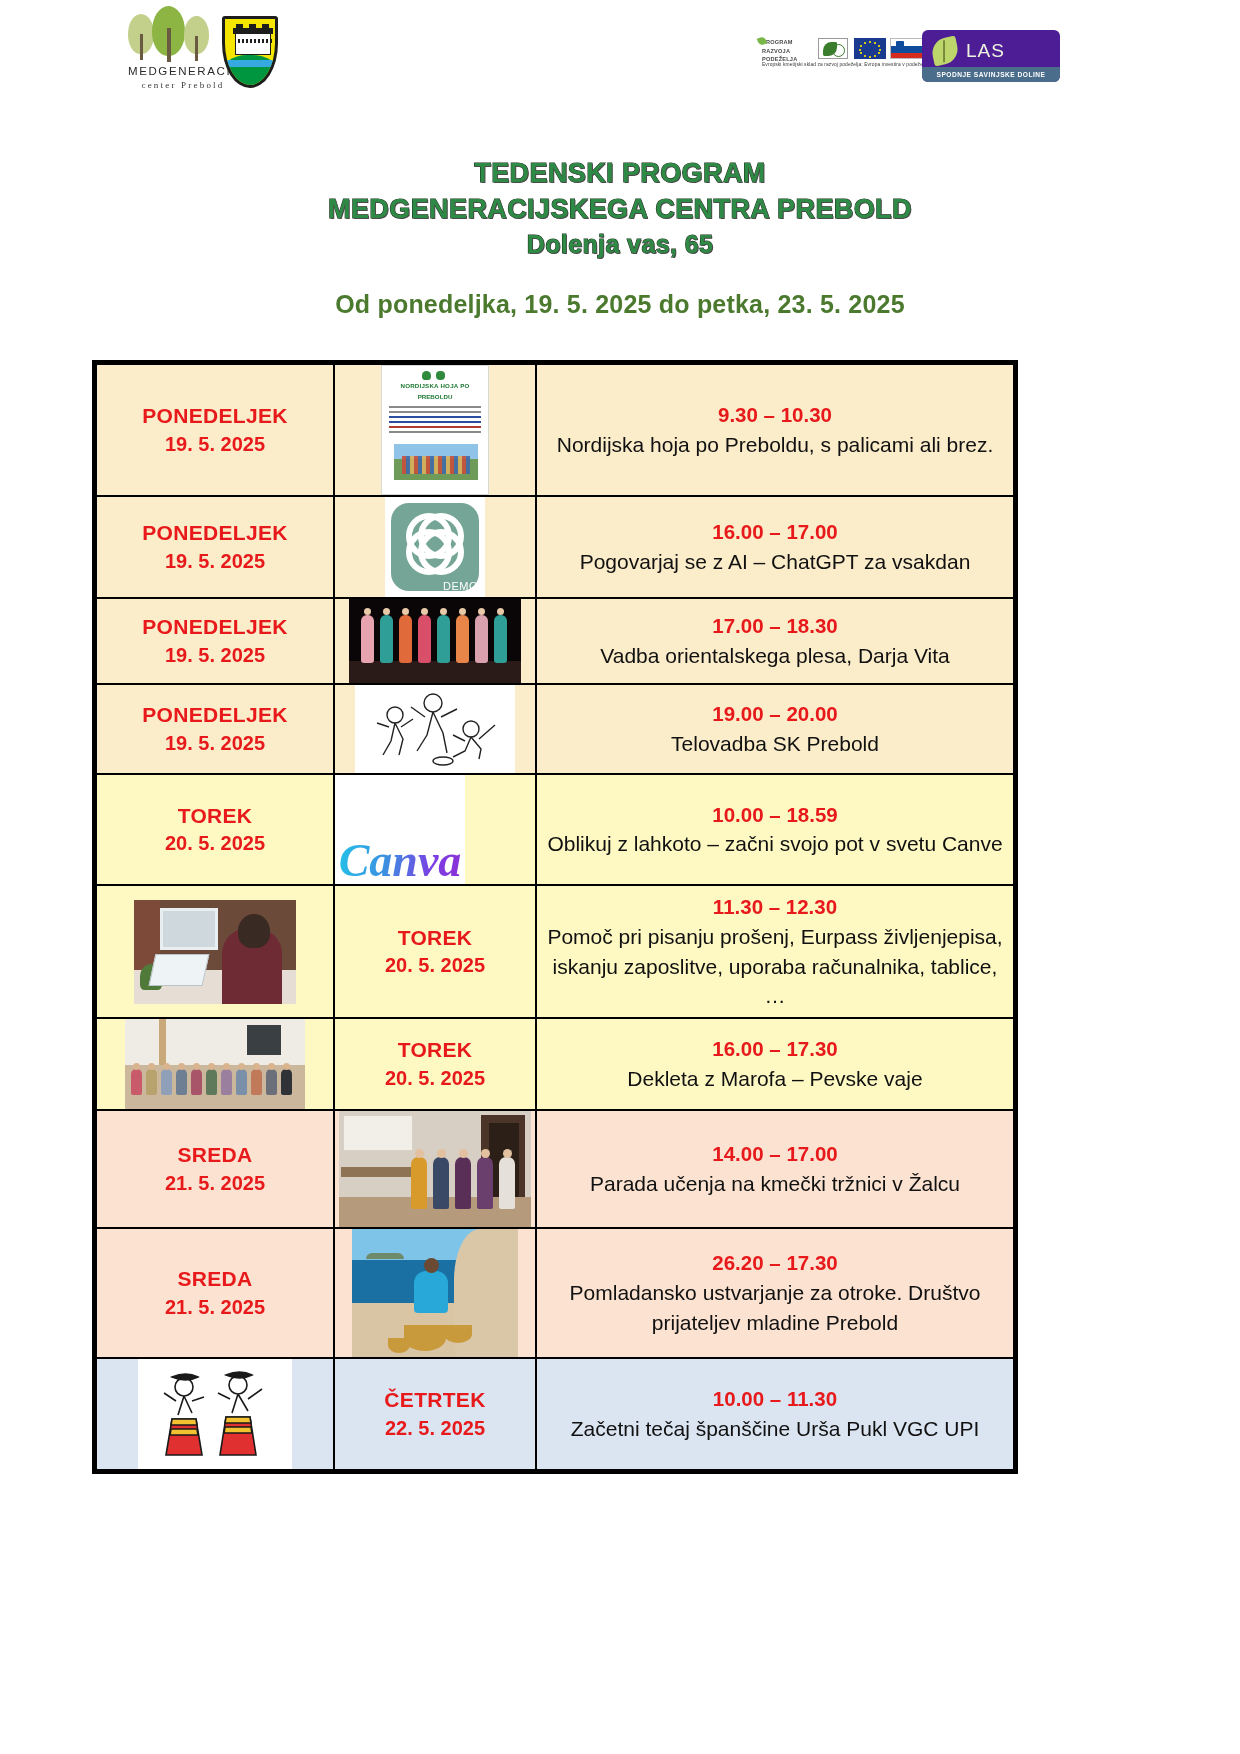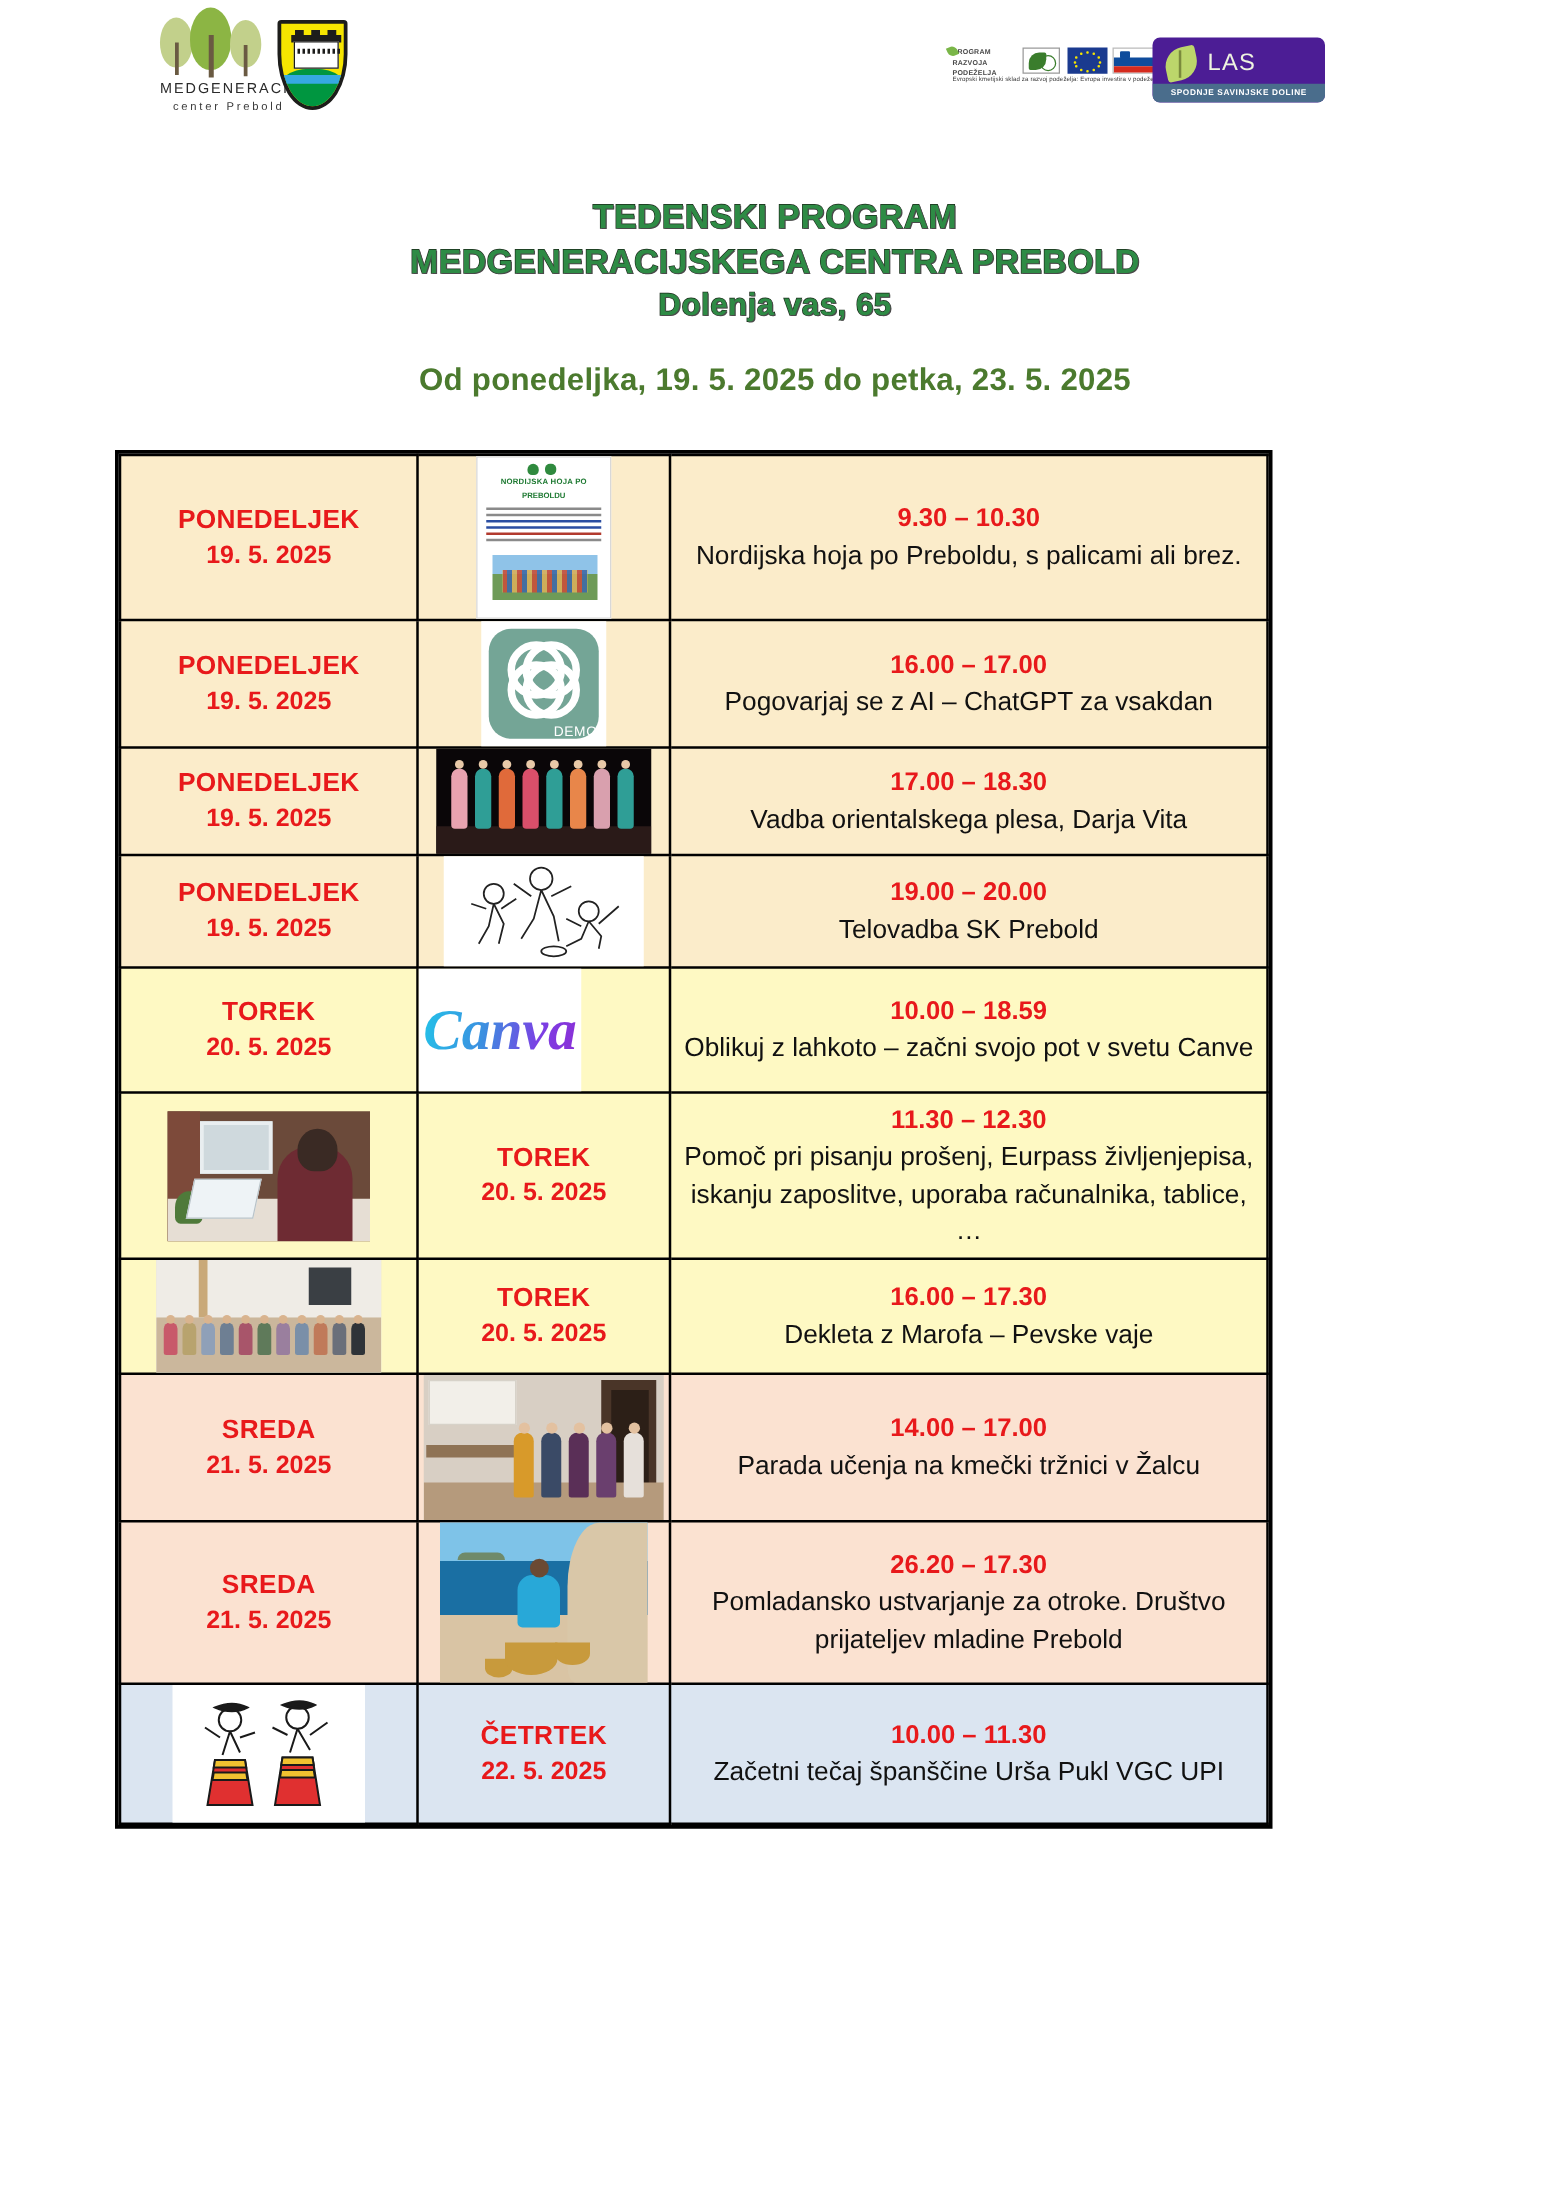--- a/index.html
+++ b/index.html
@@ -19,21 +19,21 @@
   .tree{position:absolute;}
   .tree .crown{position:absolute;border-radius:50% 50% 48% 48%;}
   .tree .trunk{position:absolute;background:#6a5a42;}
   .mgc-t1 .crown{left:0;top:8px;width:26px;height:40px;background:#c2d08b;}
   .mgc-t1 .trunk{left:12px;top:28px;width:3px;height:26px;}
   .mgc-t2 .crown{left:24px;top:0;width:33px;height:50px;background:#8cb544;}
   .mgc-t2 .trunk{left:39px;top:22px;width:4px;height:34px;}
   .mgc-t3 .crown{left:56px;top:10px;width:25px;height:38px;background:#c2d08b;}
   .mgc-t3 .trunk{left:67px;top:30px;width:3px;height:25px;}
   .mgc-name{font-size:11.5px;letter-spacing:1.6px;color:#2b2b2b;text-align:center;margin-top:3px;}
-  .mgc-sub{font-size:9px;letter-spacing:2.2px;color:#3a3a3a;text-align:center;margin-top:3px;}
+  .mgc-sub{font-size:9px;letter-spacing:2.2px;color:#3a3a3a;text-align:center;margin-top:3px;font-family:Liberation Serif, serif;}
 
   .coat{position:absolute;left:222px;top:16px;width:56px;height:72px;}
   .coat-shield{position:relative;width:56px;height:72px;background:#f6e500;
     border:3px solid #1d1d1b;border-radius:3px 3px 50% 50%/3px 3px 62% 62%;
     box-sizing:border-box;overflow:hidden;}
   .coat-green{position:absolute;left:-8%;bottom:0;width:116%;height:46%;background:#009640;border-radius:50% 50% 42% 42%/70% 70% 40% 40%;}
   .coat-blue{position:absolute;left:-8%;bottom:28%;width:116%;height:10%;background:#36a9e1;}
   .coat-castle{position:absolute;left:10px;top:14px;width:36px;height:22px;background:#fff;border:1px solid #1d1d1b;box-sizing:border-box;}
   .coat-roof{position:absolute;left:8px;top:9px;width:40px;height:6px;background:#1d1d1b;}
   .coat-tower{position:absolute;top:5px;width:7px;height:10px;background:#1d1d1b;}
@@ -127,21 +127,21 @@
   .p-dance{width:172px;height:84px;background:#0a0608;}
   .p-dance .stage{position:absolute;left:0;bottom:0;width:100%;height:22px;background:#2a1a18;}
   .p-dance .d{position:absolute;bottom:20px;width:13px;height:48px;border-radius:6px 6px 3px 3px;}
   .p-dance .d:after{content:"";position:absolute;left:3px;top:-7px;width:7px;height:7px;border-radius:50%;background:#e8c9a8;}
 
   
   .p-gym{width:160px;height:88px;background:#fff;}
   .p-gym svg{position:absolute;left:0;top:0;}
 
   
-  .p-canva{width:130px;height:98px;background:#fff;display:flex;align-items:center;justify-content:center;}
+  .p-canva{width:130px;height:109px;background:#fff;display:flex;align-items:flex-end;justify-content:center;}
   .p-canva span{font-family:"Liberation Serif", serif;font-style:italic;font-weight:bold;font-size:46px;
     background:linear-gradient(100deg,#23c2e8 0%,#3c8fe0 40%,#7b3fe4 75%,#8b2fd6 100%);
     -webkit-background-clip:text;background-clip:text;color:transparent;line-height:1;}
 
   
   .p-laptop{width:162px;height:104px;background:#6b4a3a;}
   .p-laptop .win{position:absolute;left:26px;top:8px;width:52px;height:36px;background:#cfd9dd;border:3px solid #e9eef0;}
   .p-laptop .brick{position:absolute;left:0;top:0;width:26px;height:104px;background:#7d4a3a;}
   .p-laptop .desk{position:absolute;left:0;bottom:0;width:100%;height:34px;background:#e6ded4;}
   .p-laptop .lap{position:absolute;left:18px;bottom:18px;width:52px;height:30px;background:#eef3f6;transform:skewX(-12deg);border:1px solid #b9c3c8;}

